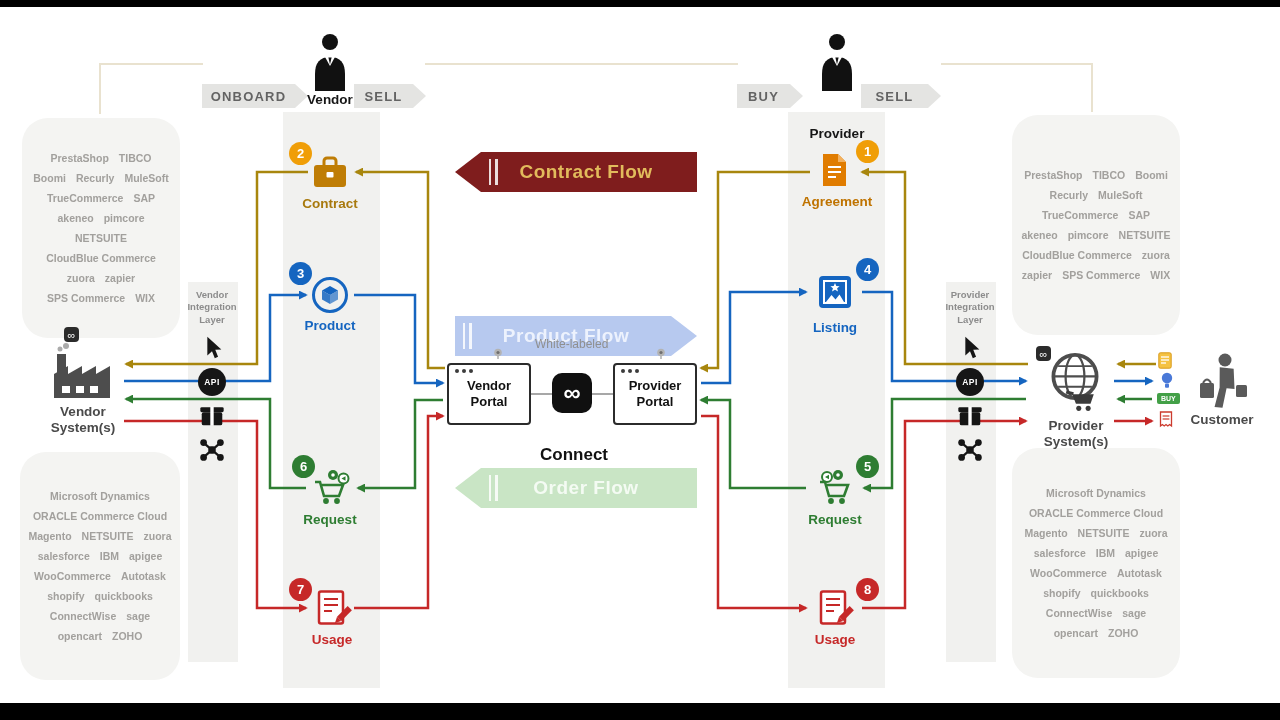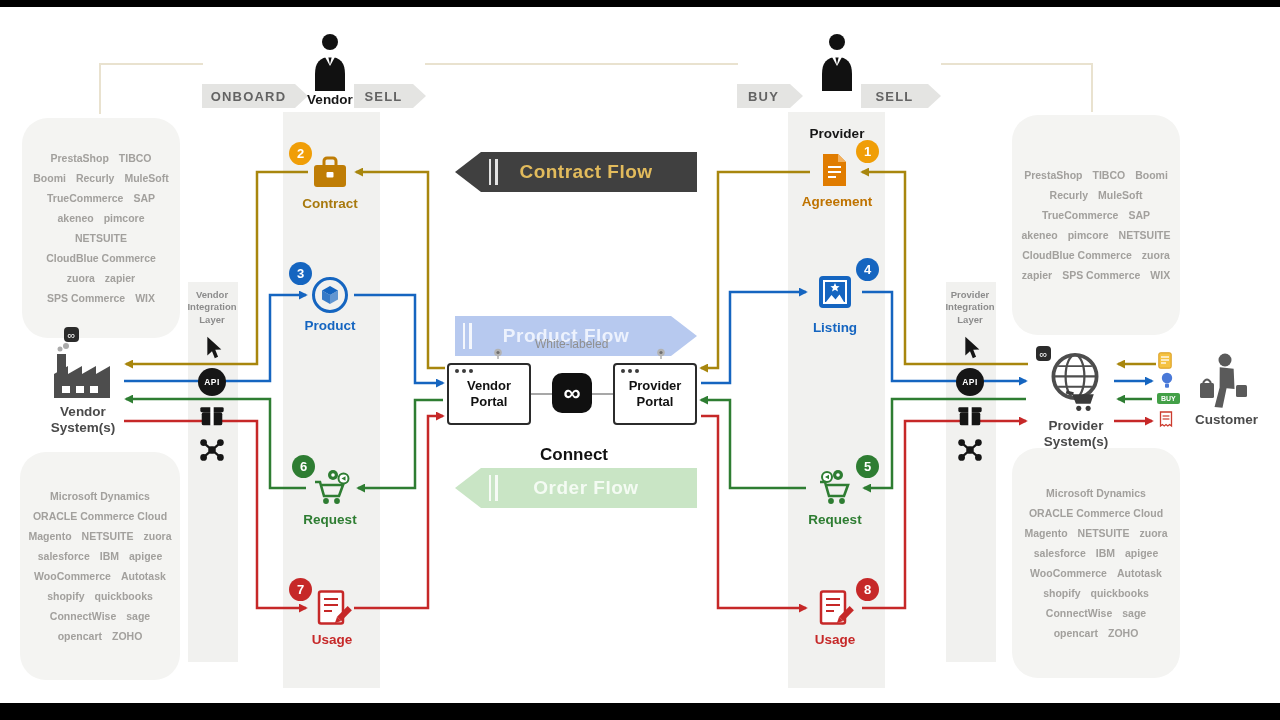--- a/index.html
+++ b/index.html
@@ -336,21 +336,21 @@
         <line x1="12" y1="17" x2="26" y2="17" stroke="#c62828" stroke-width="2"></line>
         <line x1="12" y1="23" x2="20" y2="23" stroke="#c62828" stroke-width="2"></line>
         <g transform="rotate(45 30 28)">
           <rect x="27" y="17" width="6" height="15" fill="#c62828"></rect>
           <polygon points="27,32 33,32 30,38" fill="#c62828"></polygon>
         </g>
       </svg>
   </div>
   <div class="step-label c-red" style="left:297px;top:632px;width:70px;">Usage</div>
 
-  <div class="ribbon left" style="left:455px;top:152px;background:#404040;color:#e2bb5c;">
+  <div class="ribbon left" style="left:455px;top:152px;background:#7f1d1d;color:#e2bb5c;">
     <div class="stripes"></div>
     <span>Contract Flow</span>
   </div>
   <div class="ribbon right" style="left:455px;top:276px;background:#b7c9ef;color:#edf2fd;">
     <div class="stripes"></div>
     <span>Product Flow</span>
   </div>
   <div class="ribbon left" style="left:455px;top:468px;background:#c9e5c5;color:#f4fbf3;">
     <div class="stripes"></div>
     <span>Order Flow</span>
@@ -528,15 +528,15 @@
 
   <div class="icon-wrap" style="left:1194px;top:352px;">
     <svg width="56" height="58" viewBox="0 0 56 58" fill="#5a5a5a">
         <circle cx="31" cy="8" r="6.5"></circle>
         <path d="M24 16 L38 16 L41 36 L33 36 L31 56 L23 56 L26 36 Z" transform="rotate(6 31 32)"></path>
         <rect x="6" y="31" width="14" height="15" rx="1.5"></rect>
         <path d="M9 31 q4 -7 8 0" fill="none" stroke="#5a5a5a" stroke-width="2"></path>
         <rect x="42" y="33" width="11" height="12" rx="1.5"></rect>
       </svg>
   </div>
-  <div class="person-label" style="left:1186px;top:412px;width:72px;color:#4a4a4a;text-align:right;">Customer</div>
+  <div class="person-label" style="left:1186px;top:412px;width:72px;color:#4a4a4a;">Customer</div>
 
 </div>
 
 </body></html>

